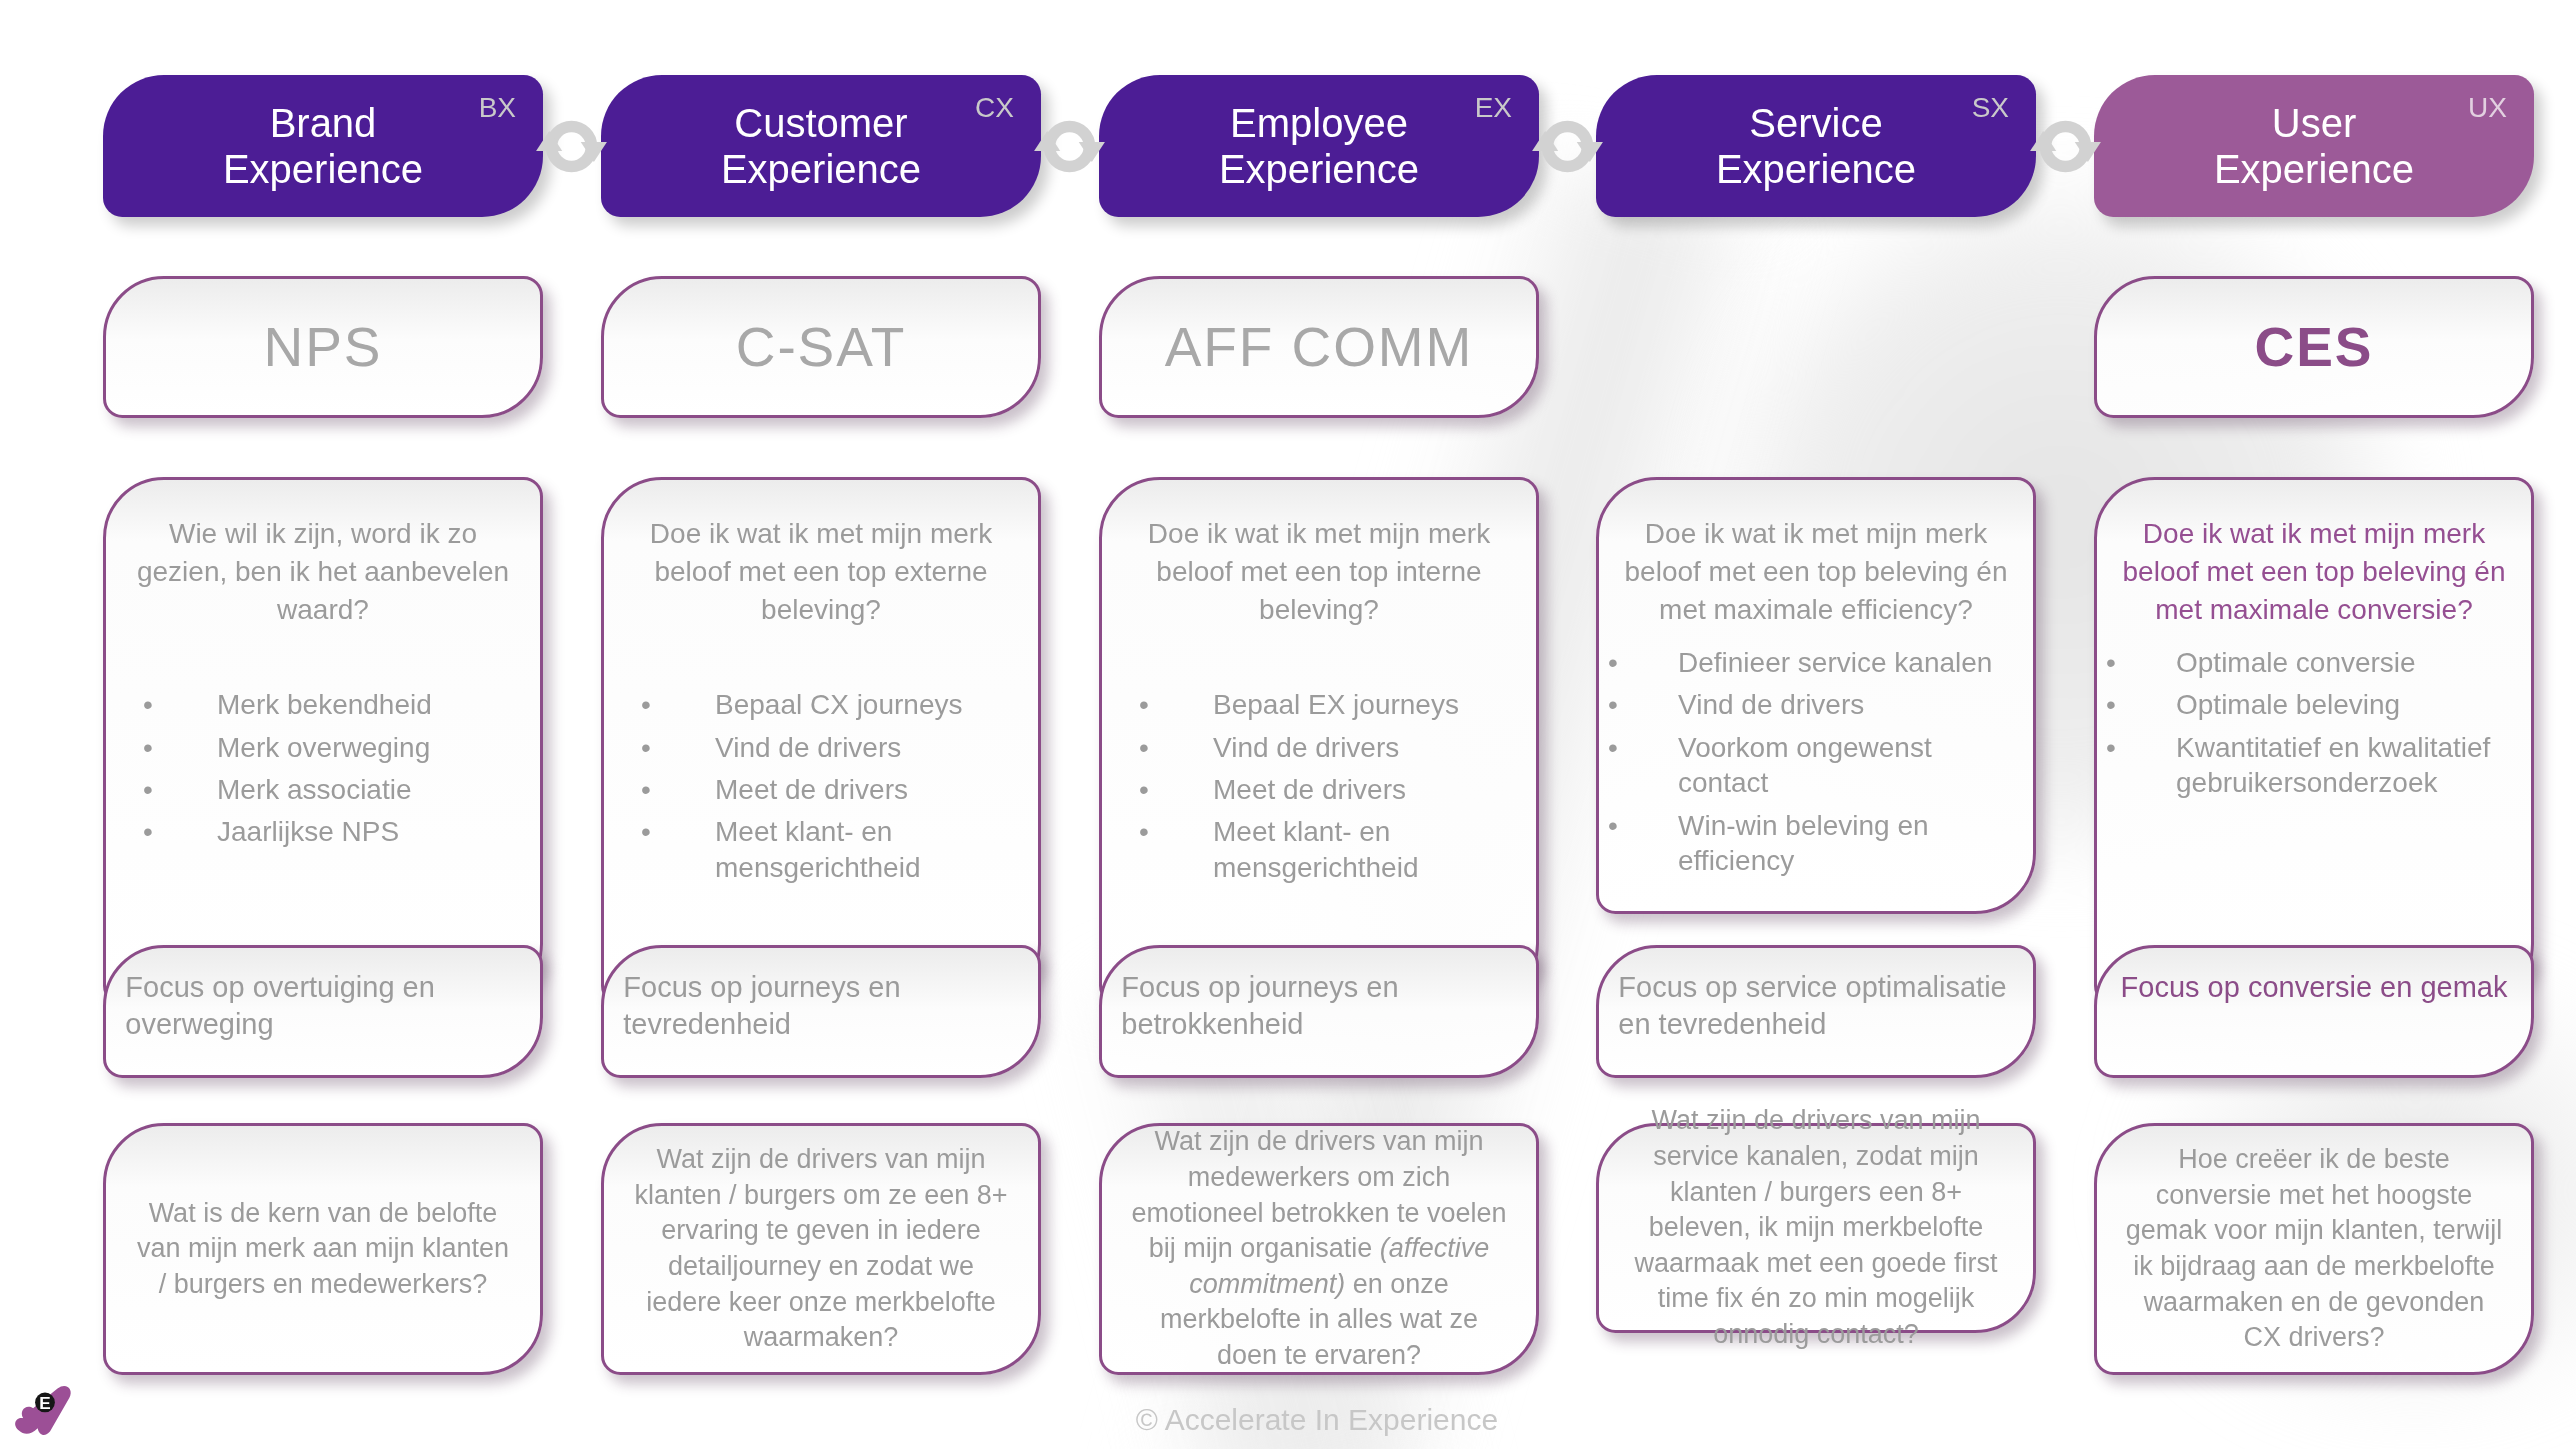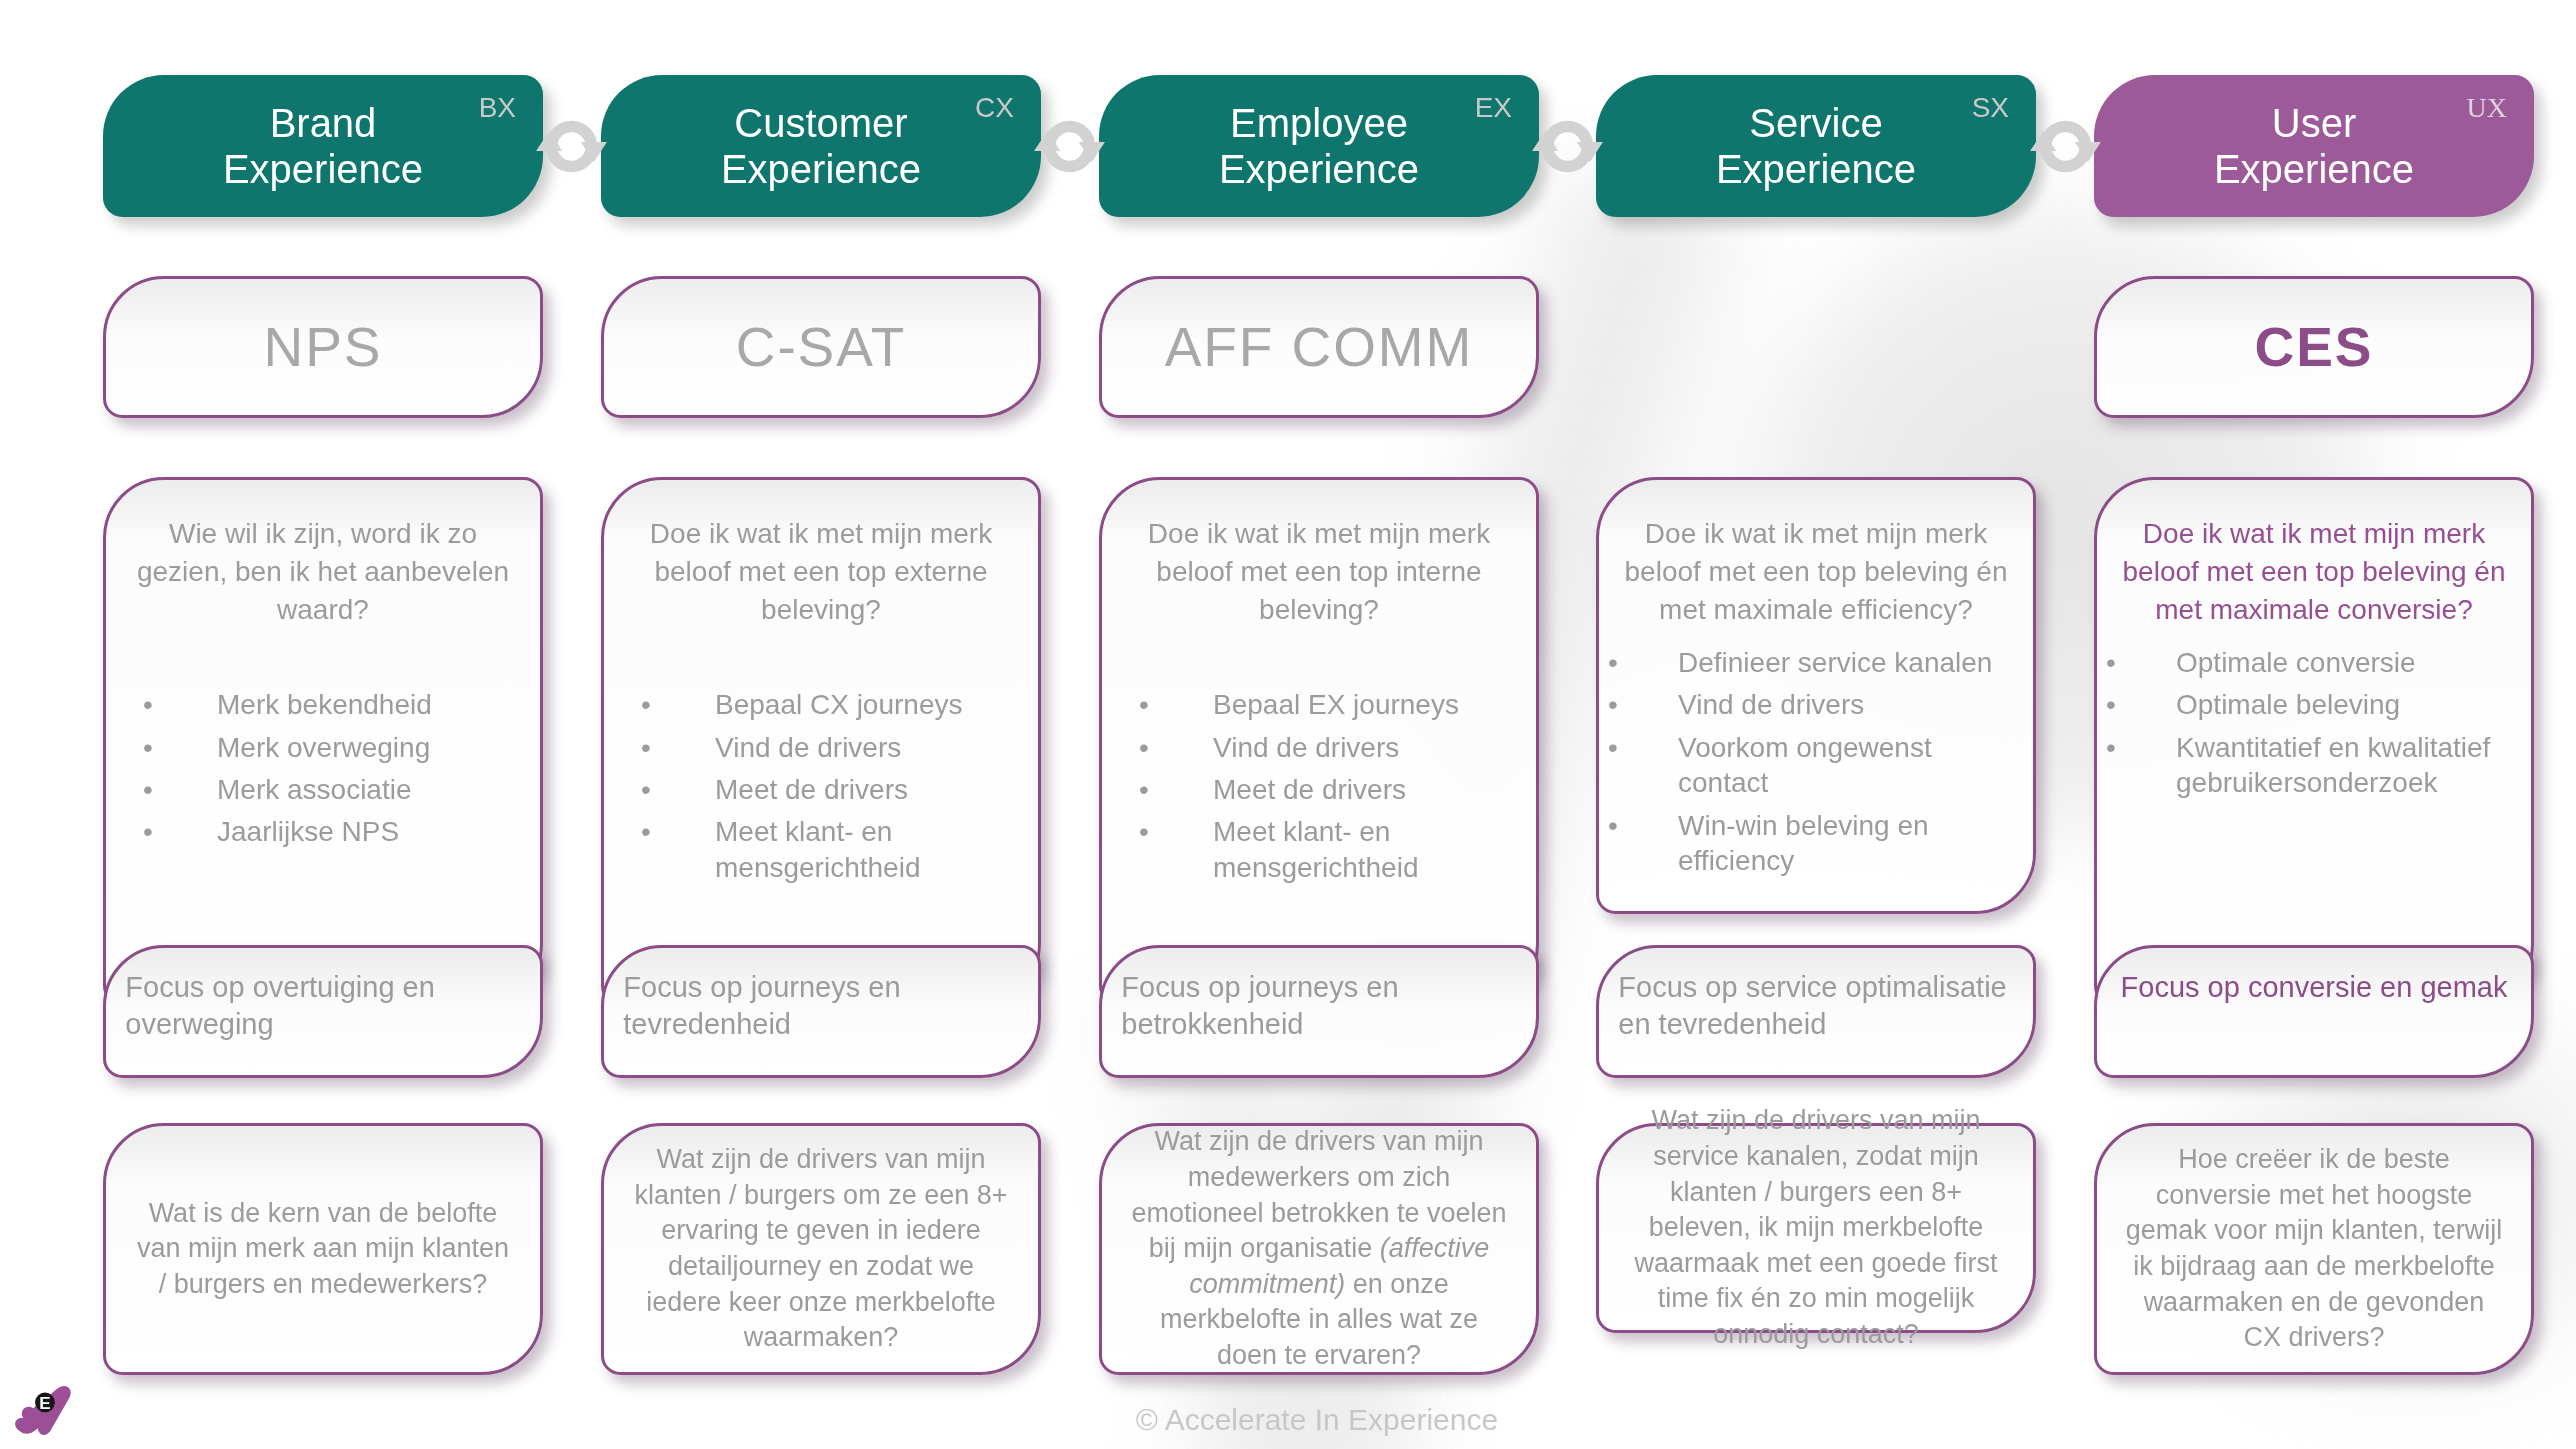--- a/index.html
+++ b/index.html
@@ -19,27 +19,27 @@
          background:radial-gradient(closest-side,#e6e6e6,rgba(255,255,255,0) 75%);}
   .blob4{left:1127px;top:966px;width:270px;height:547px;transform:rotate(-14deg);
          background:linear-gradient(90deg,rgba(255,255,255,0),#eeeeee,rgba(255,255,255,0));}
 
   
   .column{position:absolute;top:0;width:440px;height:1449px;}
 
   .box{position:absolute;left:0;width:440px;box-sizing:border-box;
        border-radius:61px 19.3px 61px 19.3px;}
 
-  .hdr{top:75px;height:142px;background:#0f766e;
+  .hdr{top:75px;height:142px;background:#4c1d95;
        box-shadow:7.7px 9px 14px rgba(0,0,0,0.20);
        display:flex;flex-direction:column;align-items:center;justify-content:center;
        color:#ffffff;font-size:40px;line-height:1.15;text-align:center;font-weight:400;}
   .column.active .hdr{background:#9c5a98;}
   .badge{position:absolute;top:16.7px;right:27px;font-size:28px;color:#c9c9c9;}
-  .column.active .badge{color:#e2d0e0;font-family:Liberation Serif, serif;}
+  .column.active .badge{color:#e2d0e0;}
 
   .white{background:linear-gradient(180deg,#ececec 0px,#fcfcfc 61px,rgba(255,255,255,0.93) 100%);
          border:3.2px solid #8b4c88;
          box-shadow:7.7px 9px 13px rgba(70,35,70,0.28);}
 
   .metric{top:276px;height:142px;display:flex;align-items:center;justify-content:center;text-align:center;}
   .metric-label{font-size:55px;color:#a8a8a8;letter-spacing:1.9px;}
   .column.active .metric-label{color:#8b4c88;font-weight:700;}
 
   .question{top:477px;height:528px;}

